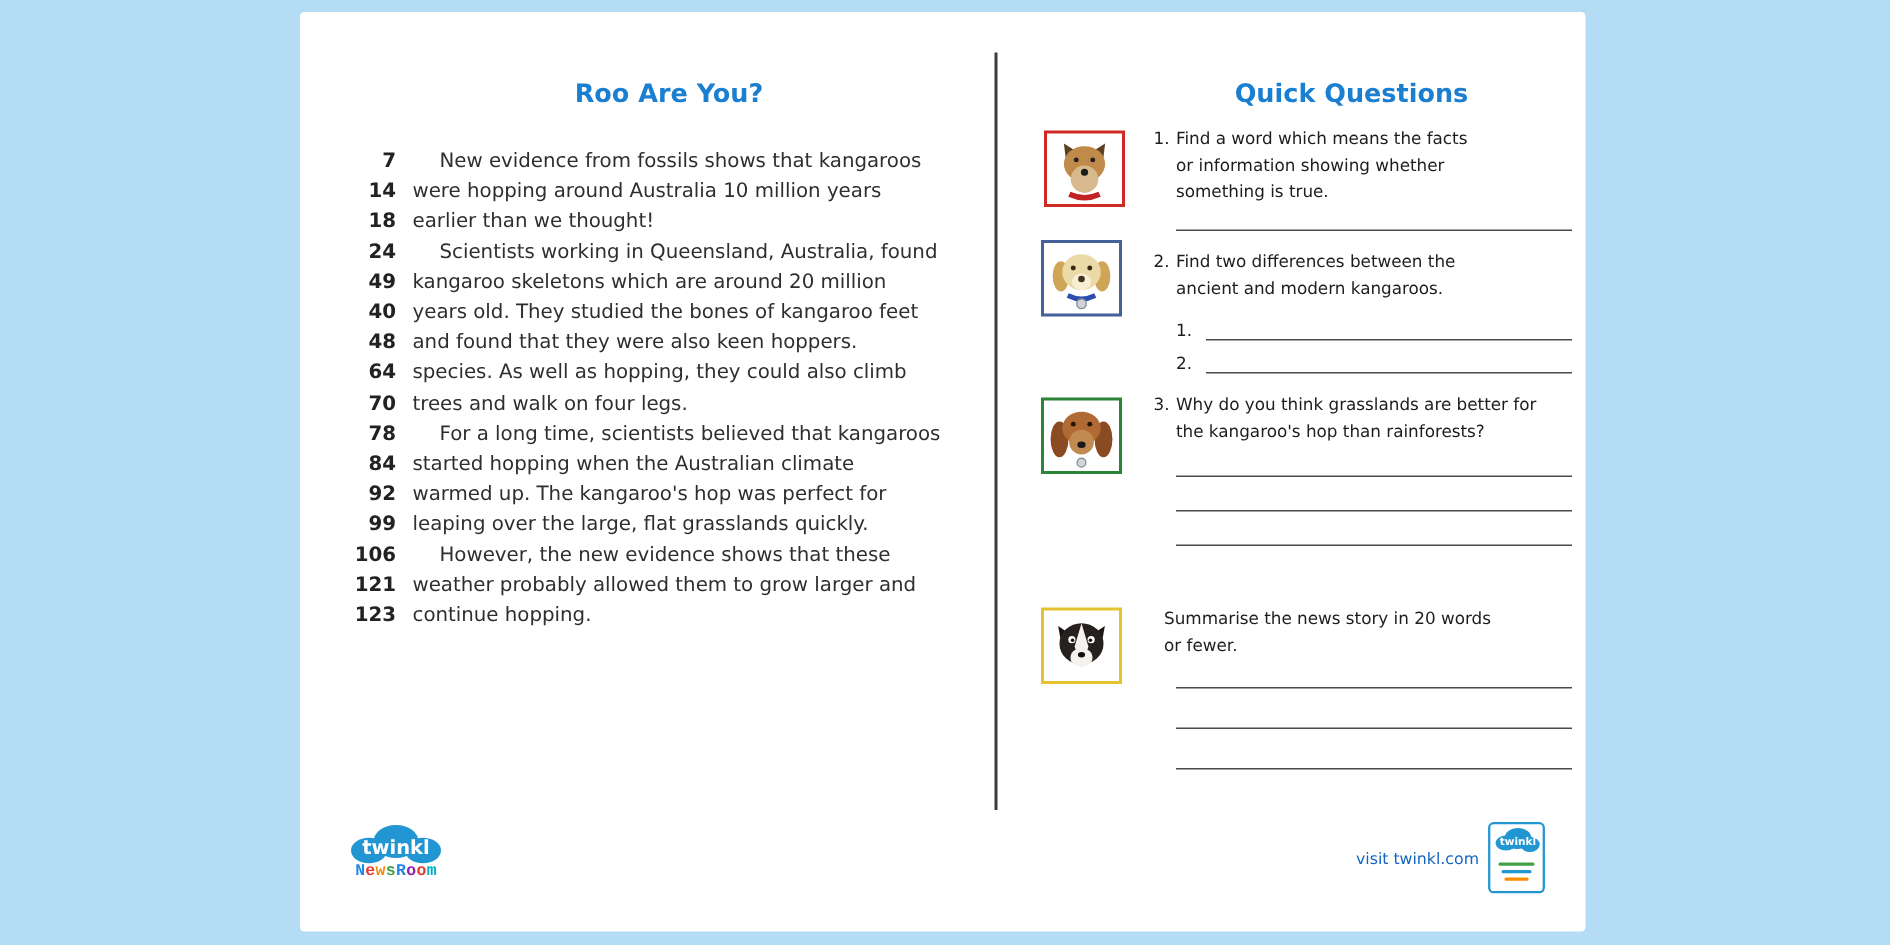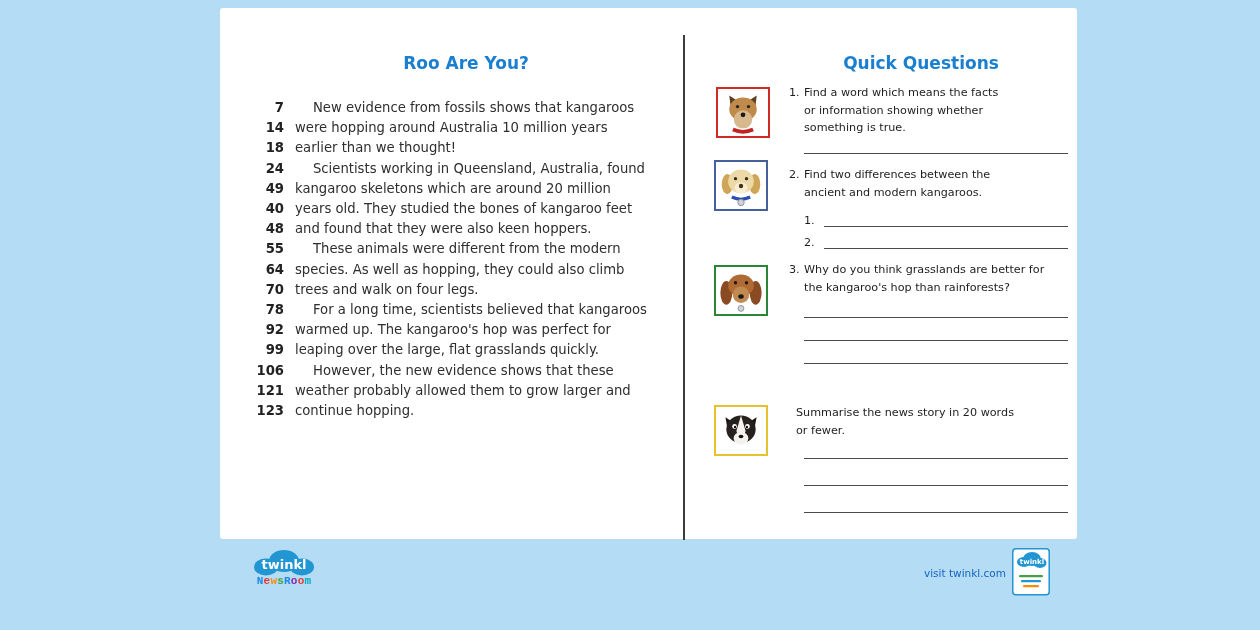--- a/index.html
+++ b/index.html
@@ -6,21 +6,21 @@
     --page-bg:#b5dcf5;
     --card-bg:#ffffff;
     --accent:#1b7fd1;
     --ink:#2e2e2e;
     --rule:#4a4a4a;
     --brand-blue:#2196d3;
   }
   *{box-sizing:border-box;margin:0;padding:0;}
   html,body{width:1260px;height:630px;overflow:hidden;}
   body{background:var(--page-bg);font-family:"DejaVu Sans",sans-serif;position:relative;}
-  .card{position:absolute;left:200px;top:8px;width:857px;height:531px;background:var(--card-bg);border-radius:3px;margin-left:20px;}
+  .card{position:absolute;left:200px;top:8px;width:857px;height:613px;background:var(--card-bg);border-radius:3px;}
 
   
   .left-col{position:absolute;left:30px;top:45px;width:432px;}
   .p-title{color:var(--accent);font-size:17px;font-weight:bold;text-align:center;line-height:21px;}
   .passage{margin-top:24px;font-size:13.2px;color:var(--ink);}
   .pline{display:flex;line-height:20.2px;}
   .num{width:34px;text-align:right;font-weight:bold;flex:none;color:#222;}
   .ptext{margin-left:11px;white-space:nowrap;}
   .ptext.indent{text-indent:18px;}
 
@@ -72,34 +72,34 @@
         </div>
       <div class="pline">
           <span class="num">40</span>
           <span class="ptext">years old. They studied the bones of kangaroo feet</span>
         </div>
       <div class="pline">
           <span class="num">48</span>
           <span class="ptext">and found that they were also keen hoppers.</span>
         </div>
       <div class="pline">
-          <span class="num">55</span>
-          <span class="ptext indent">These animals were different from the modern</span>
-        </div>
-      <div class="pline">
           <span class="num">64</span>
           <span class="ptext">species. As well as hopping, they could also climb</span>
         </div>
       <div class="pline">
           <span class="num">70</span>
           <span class="ptext">trees and walk on four legs.</span>
         </div>
       <div class="pline">
           <span class="num">78</span>
           <span class="ptext indent">For a long time, scientists believed that kangaroos</span>
+        </div>
+      <div class="pline">
+          <span class="num">84</span>
+          <span class="ptext">started hopping when the Australian climate</span>
         </div>
       <div class="pline">
           <span class="num">92</span>
           <span class="ptext">warmed up. The kangaroo's hop was perfect for</span>
         </div>
       <div class="pline">
           <span class="num">99</span>
           <span class="ptext">leaping over the large, flat grasslands quickly.</span>
         </div>
       <div class="pline">

